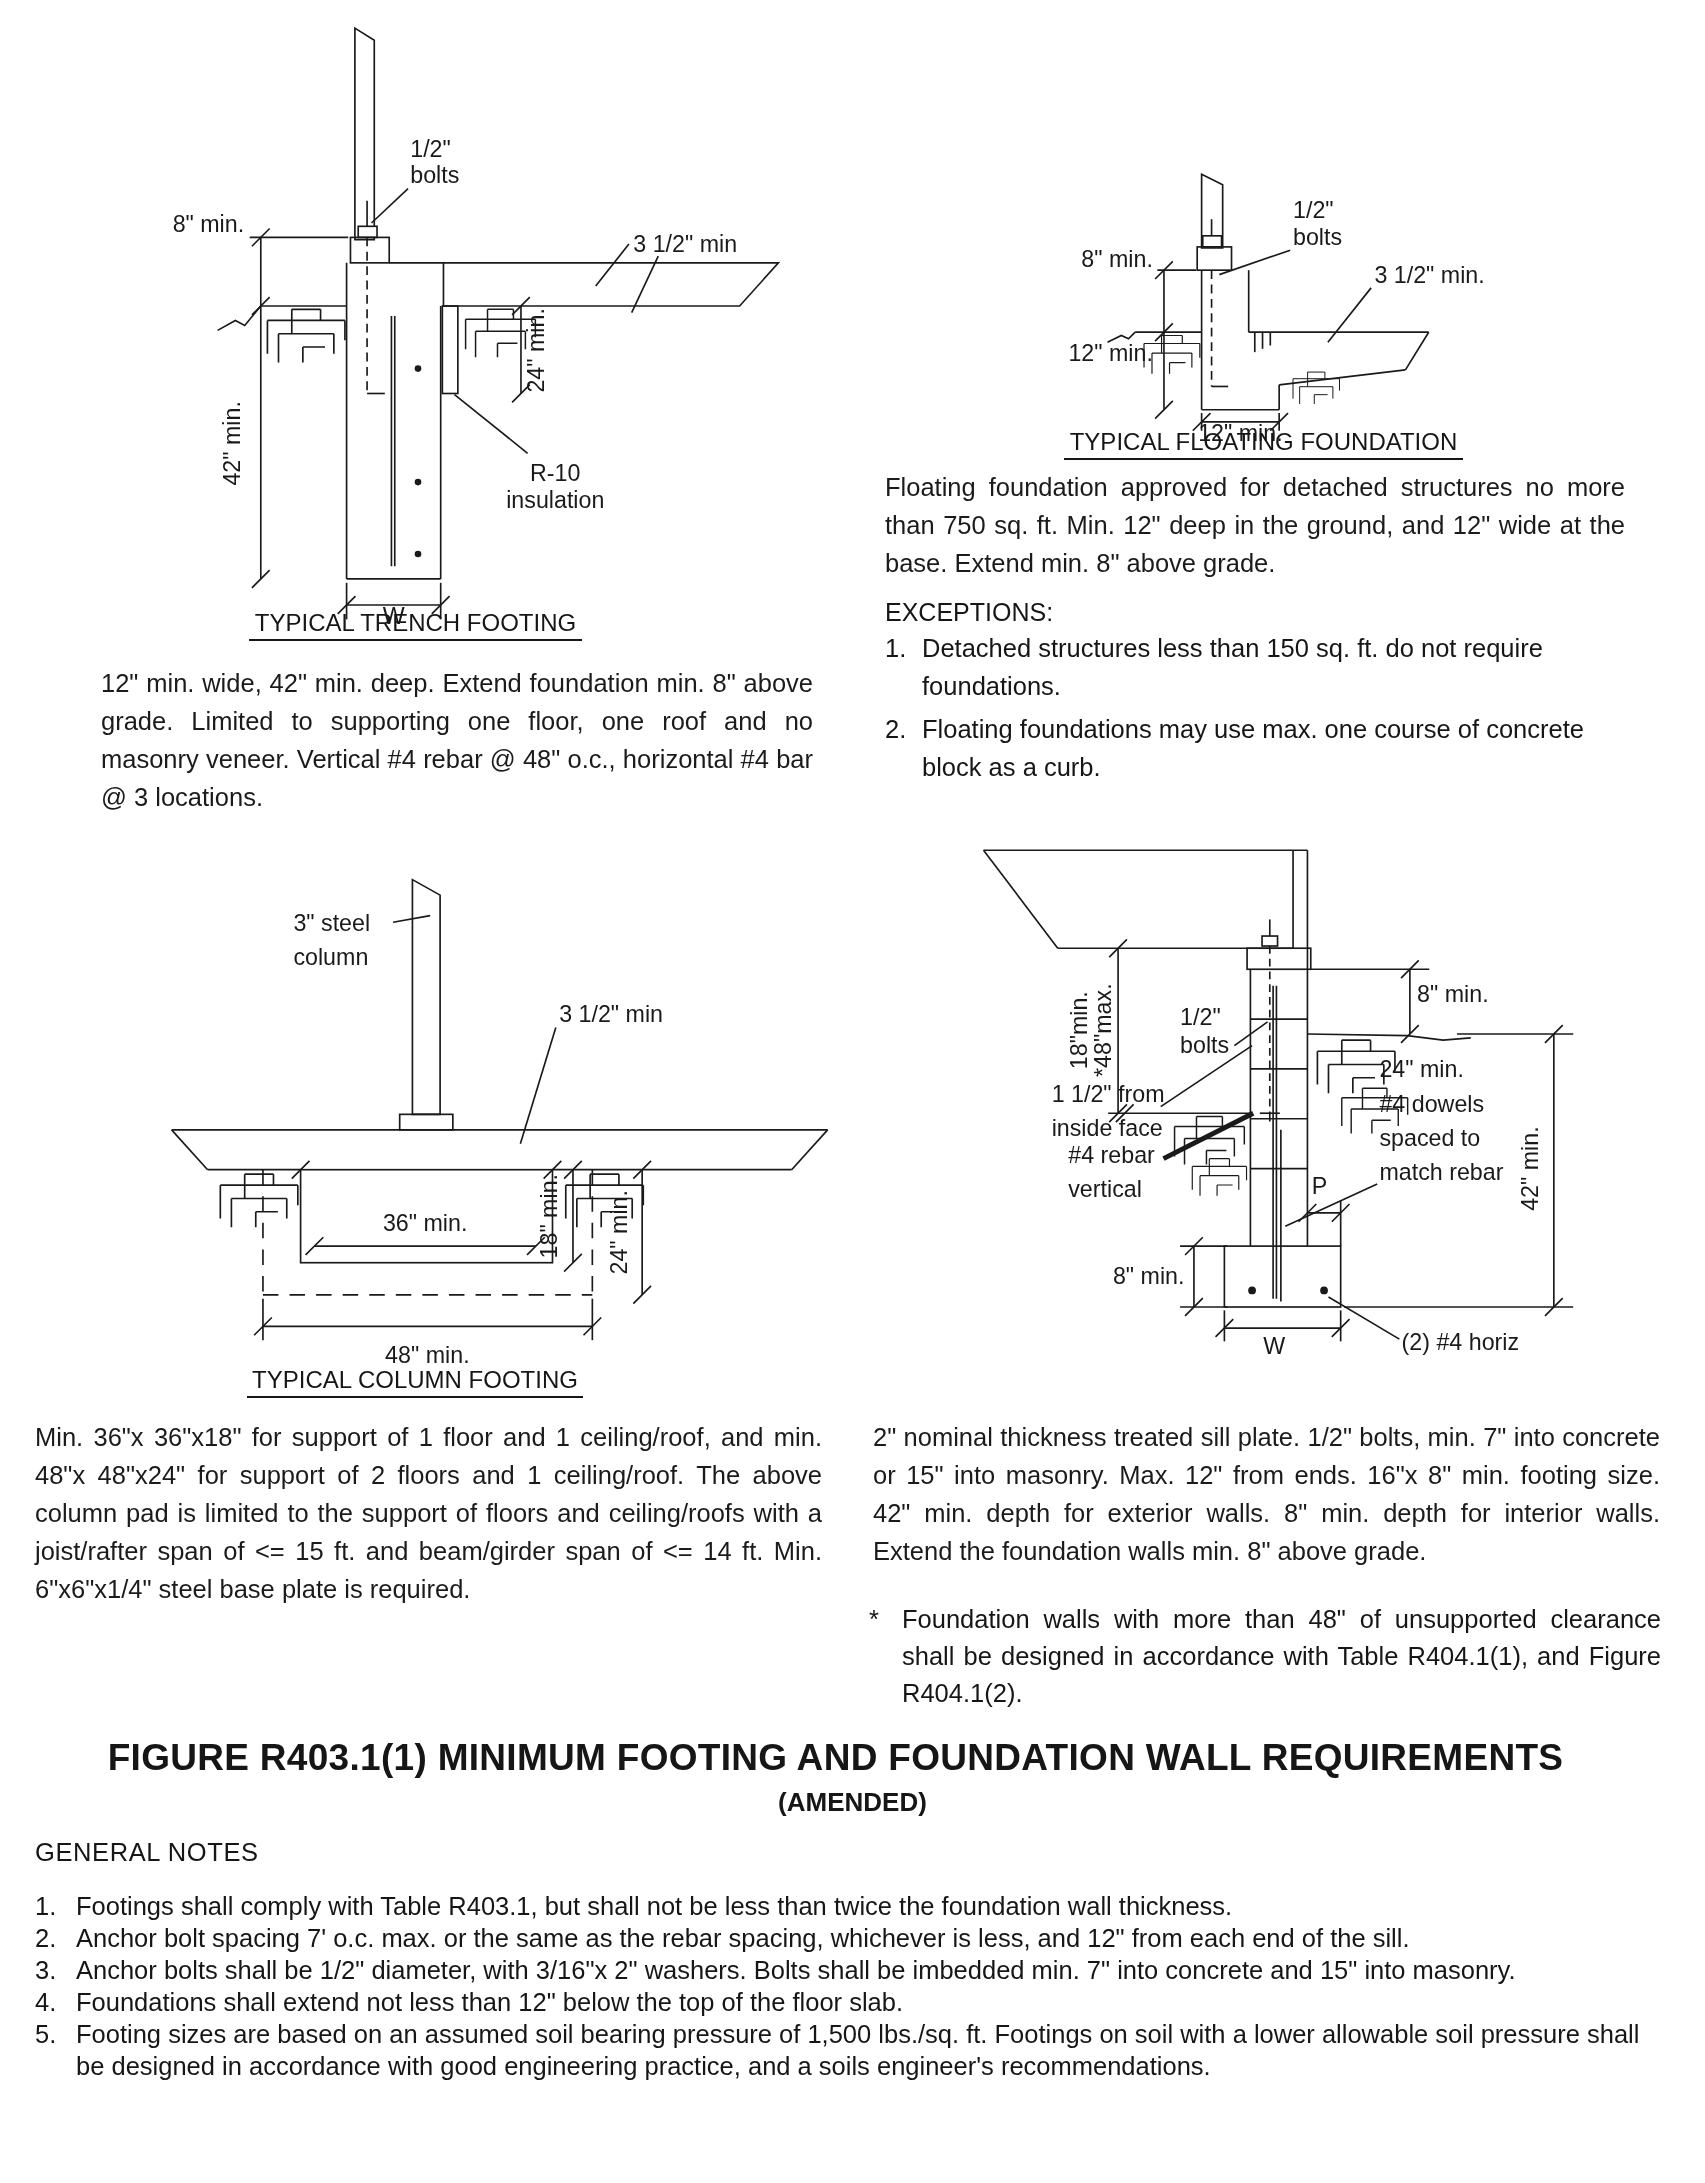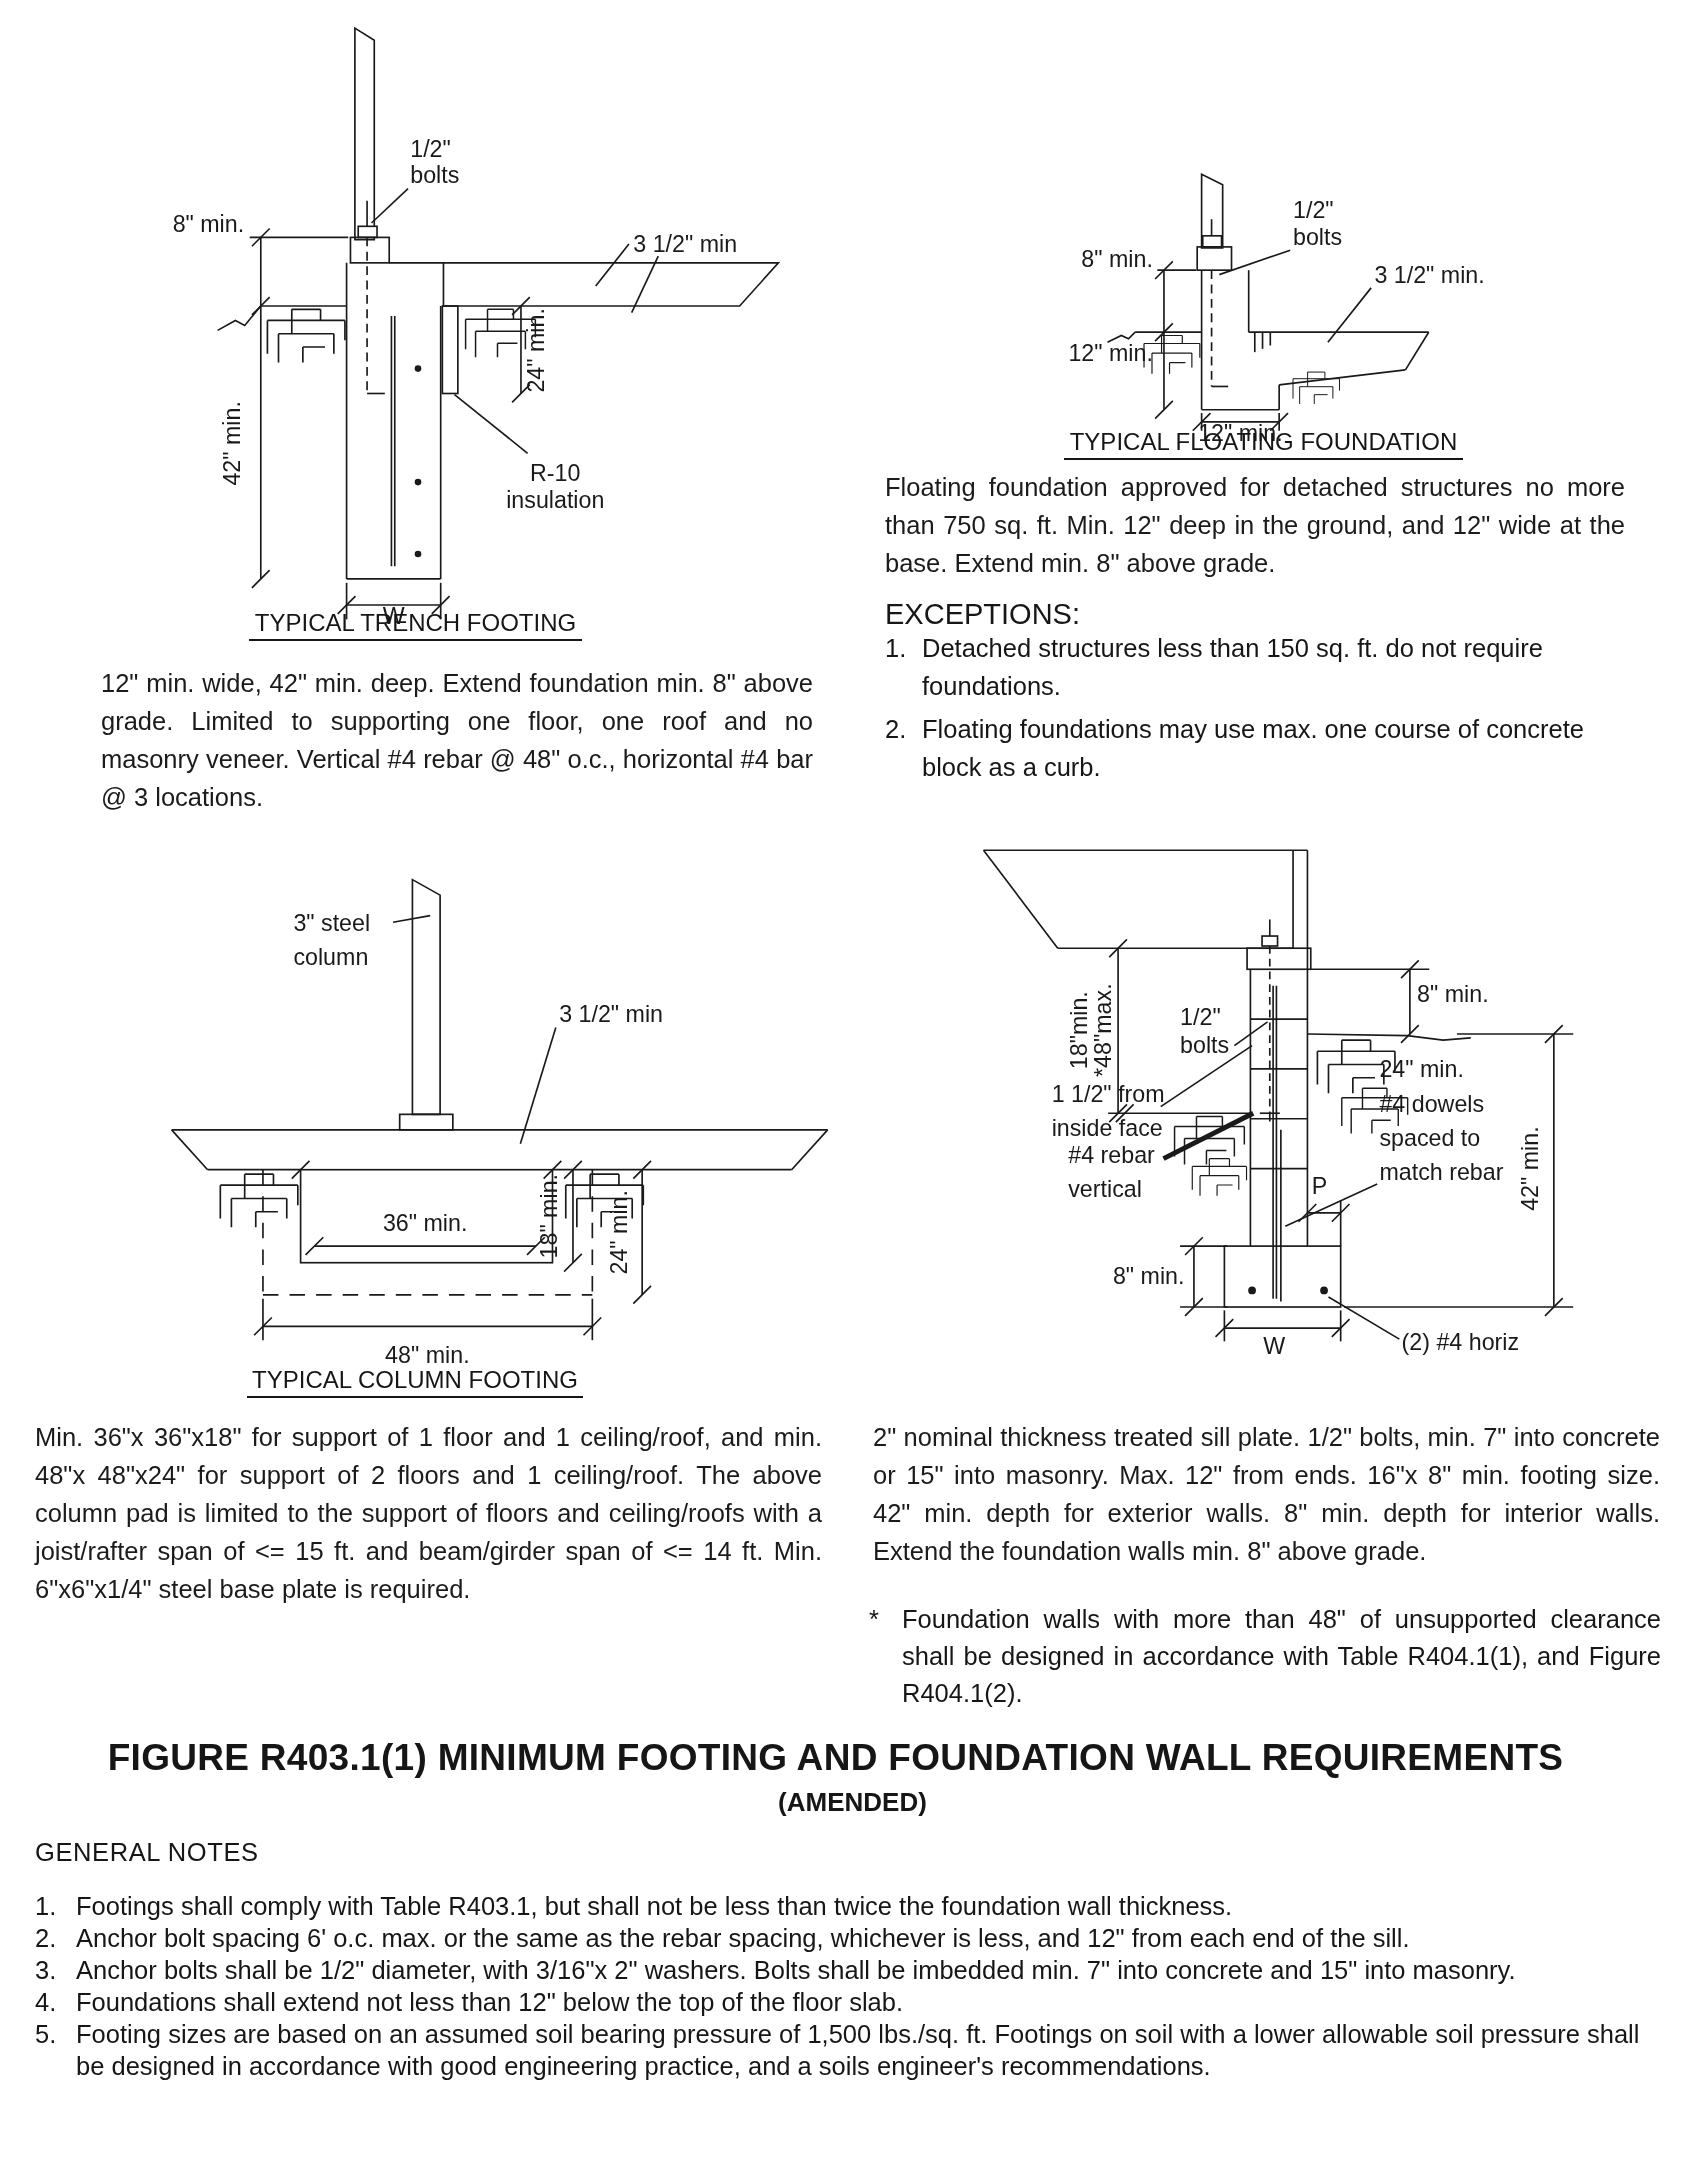--- a/index.html
+++ b/index.html
@@ -16,21 +16,21 @@
   .dwg .fillw { fill:#ffffff; }
   .dwg .dot { fill:#1a1a1a; stroke:none; }
   .dwg text { fill:#1a1a1a; stroke:none; font-size:42px; font-family:"Liberation Sans", sans-serif; }
   .dtitle {
     font-size:24px; text-align:center; white-space:nowrap;
   }
   .dtitle span { display:inline-block; border-bottom:2.2px solid #161616; padding:0 5.5px 2.2px 5.5px; }
   .para {
     font-size:25.5px; line-height:38px; text-align:justify; color:#1b1b1b;
   }
-  .exc-head { font-size:29px; }
+  .exc-head { font-size:25px; }
   .exc-item { display:flex; font-size:25.5px; line-height:38px; margin-top:4.4px; }
   .exc-item .num { width:37px; flex:0 0 37px; }
   .exc-item .txt { flex:1; }
   .fig-title { font-size:37px; font-weight:700; text-align:center; letter-spacing:0.3px; }
   .fig-sub { font-size:26px; font-weight:700; text-align:center; }
   .gn-head { font-size:25.5px; letter-spacing:0.6px; }
   .gn-item { display:flex; font-size:25.5px; line-height:32px; }
   .gn-item .num { width:41px; flex:0 0 41px; }
   .gn-item .txt { flex:1; }
   .footnote { display:flex; font-size:25.5px; line-height:37px; }
@@ -332,21 +332,21 @@
 
   <div class="abs gn-head" style="left:35px; top:1838px;">GENERAL NOTES</div>
 
   <div class="abs" style="left:35px; top:1890px; width:1635px;">
     <div class="gn-item">
       <div class="num">1.</div>
       <div class="txt">Footings shall comply with Table R403.1, but shall not be less than twice the foundation wall thickness.</div>
     </div>
     <div class="gn-item">
       <div class="num">2.</div>
-      <div class="txt">Anchor bolt spacing 6' o.c. max. or the same as the rebar spacing, whichever is less, and 12" from each end of the sill.</div>
+      <div class="txt">Anchor bolt spacing 7' o.c. max. or the same as the rebar spacing, whichever is less, and 12" from each end of the sill.</div>
     </div>
     <div class="gn-item">
       <div class="num">3.</div>
       <div class="txt">Anchor bolts shall be 1/2" diameter, with 3/16"x 2" washers.  Bolts shall be imbedded min. 7" into concrete and 15" into masonry.</div>
     </div>
     <div class="gn-item">
       <div class="num">4.</div>
       <div class="txt">Foundations shall extend not less than 12" below the top of the floor slab.</div>
     </div>
     <div class="gn-item">

